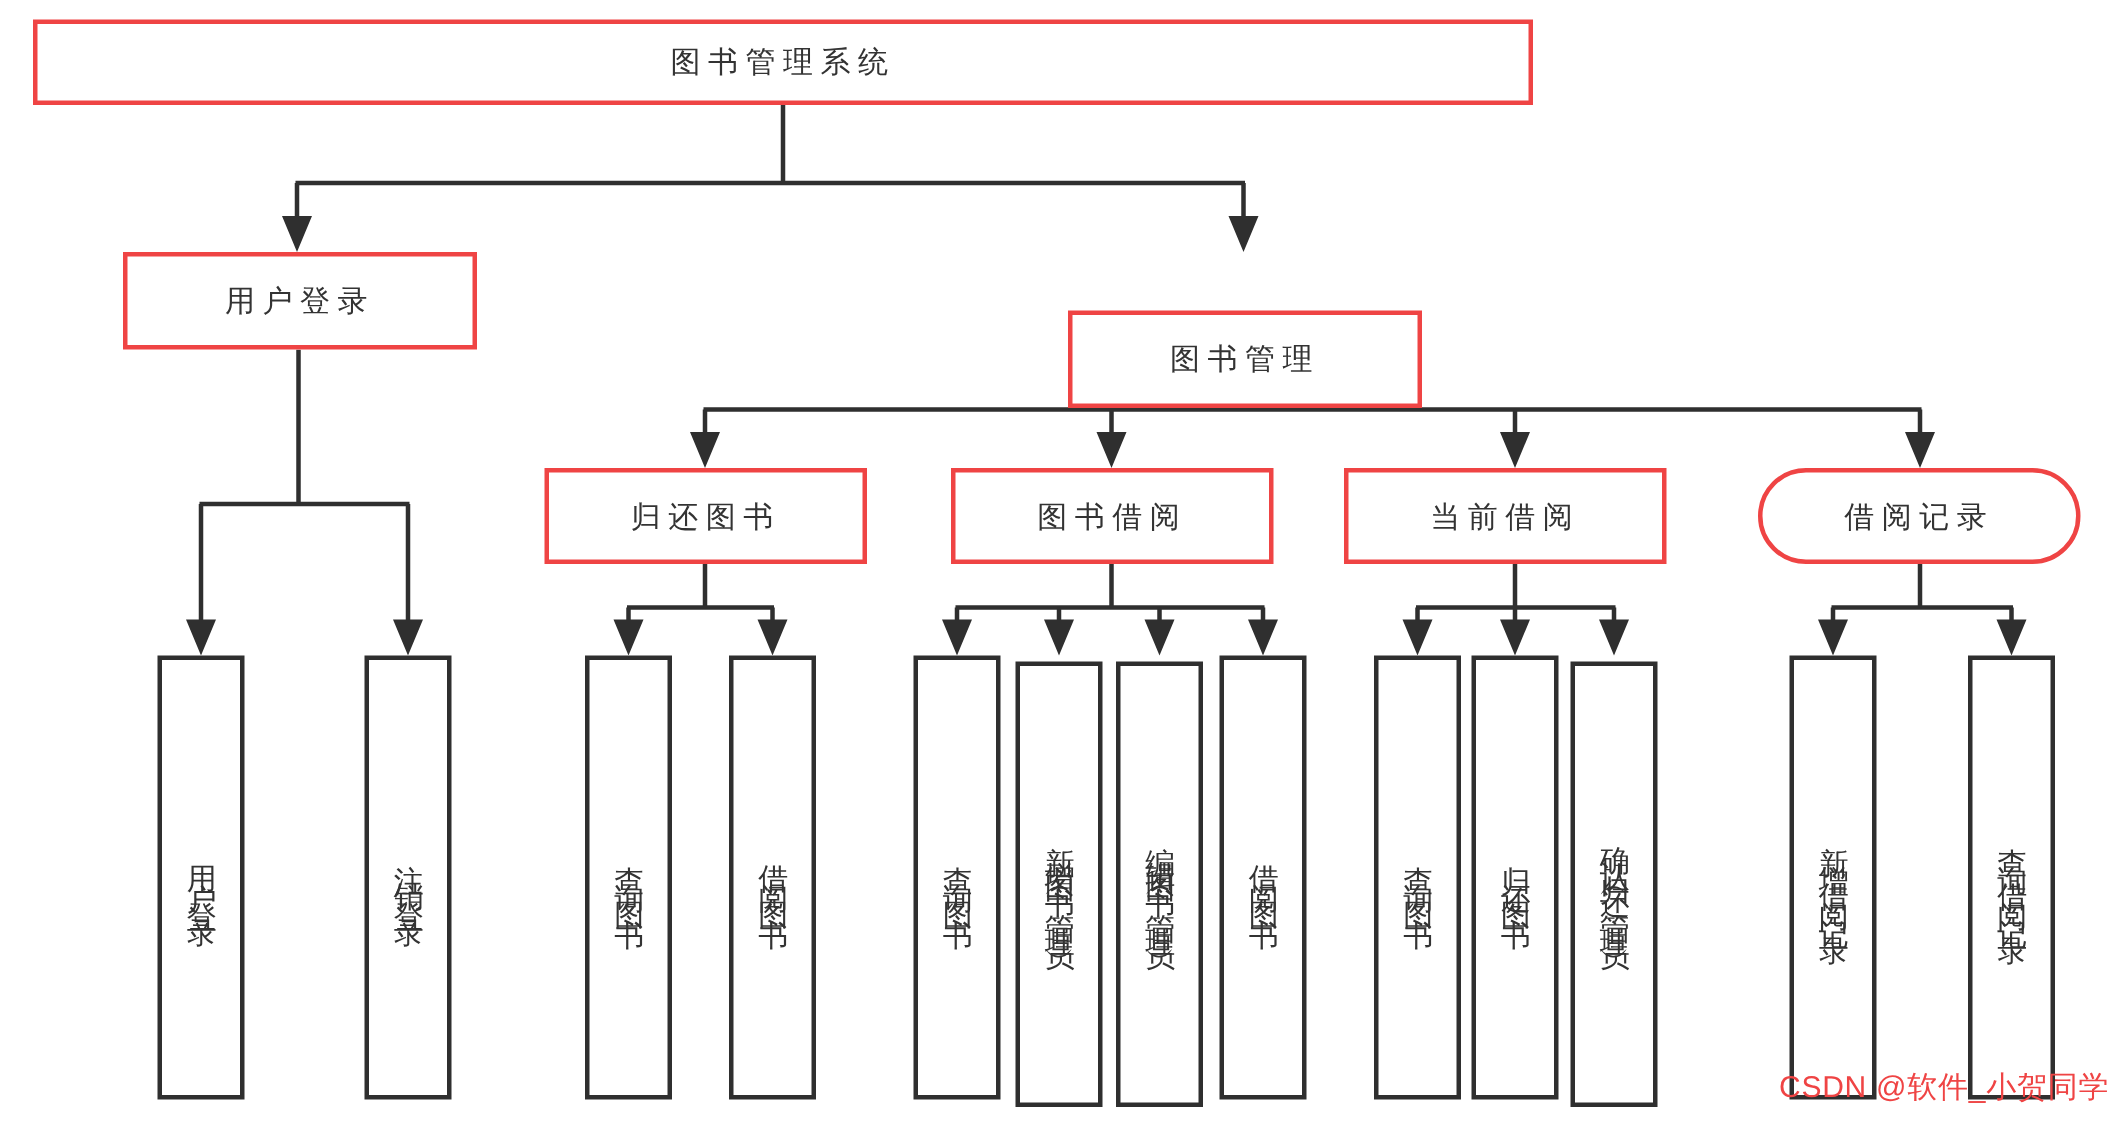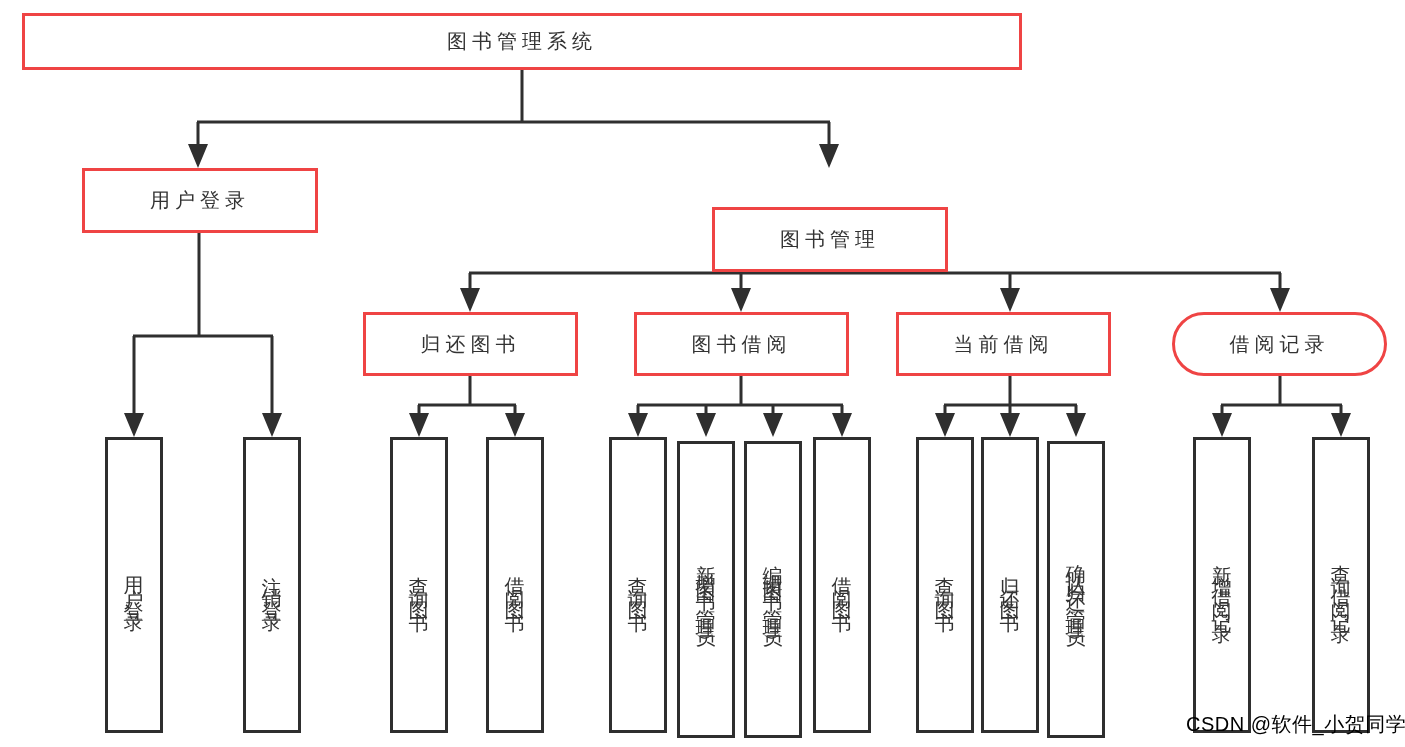--- a/index.html
+++ b/index.html
@@ -66,21 +66,21 @@
   .lf-8  { left: 813px; }
   .lf-9  { left: 916px; }
   .lf-10 { left: 981px; }
   .lf-11 { left: 1047px; }
   .lf-12 { left: 1193px; }
   .lf-13 { left: 1312px; }
   .watermark {
     position: absolute;
     left: 1186px; top: 711px;
     font-size: 20px;
-    color: #000000;
+    color: #ef4444;
     letter-spacing: 0.5px;
     white-space: nowrap;
     z-index: 5;
   }
 </style>
 </head>
 <body>
 
 <svg id="connectors" viewBox="0 0 1405 747" xmlns="http://www.w3.org/2000/svg">
   <g stroke="#2f2f2f" stroke-width="3" fill="none">

